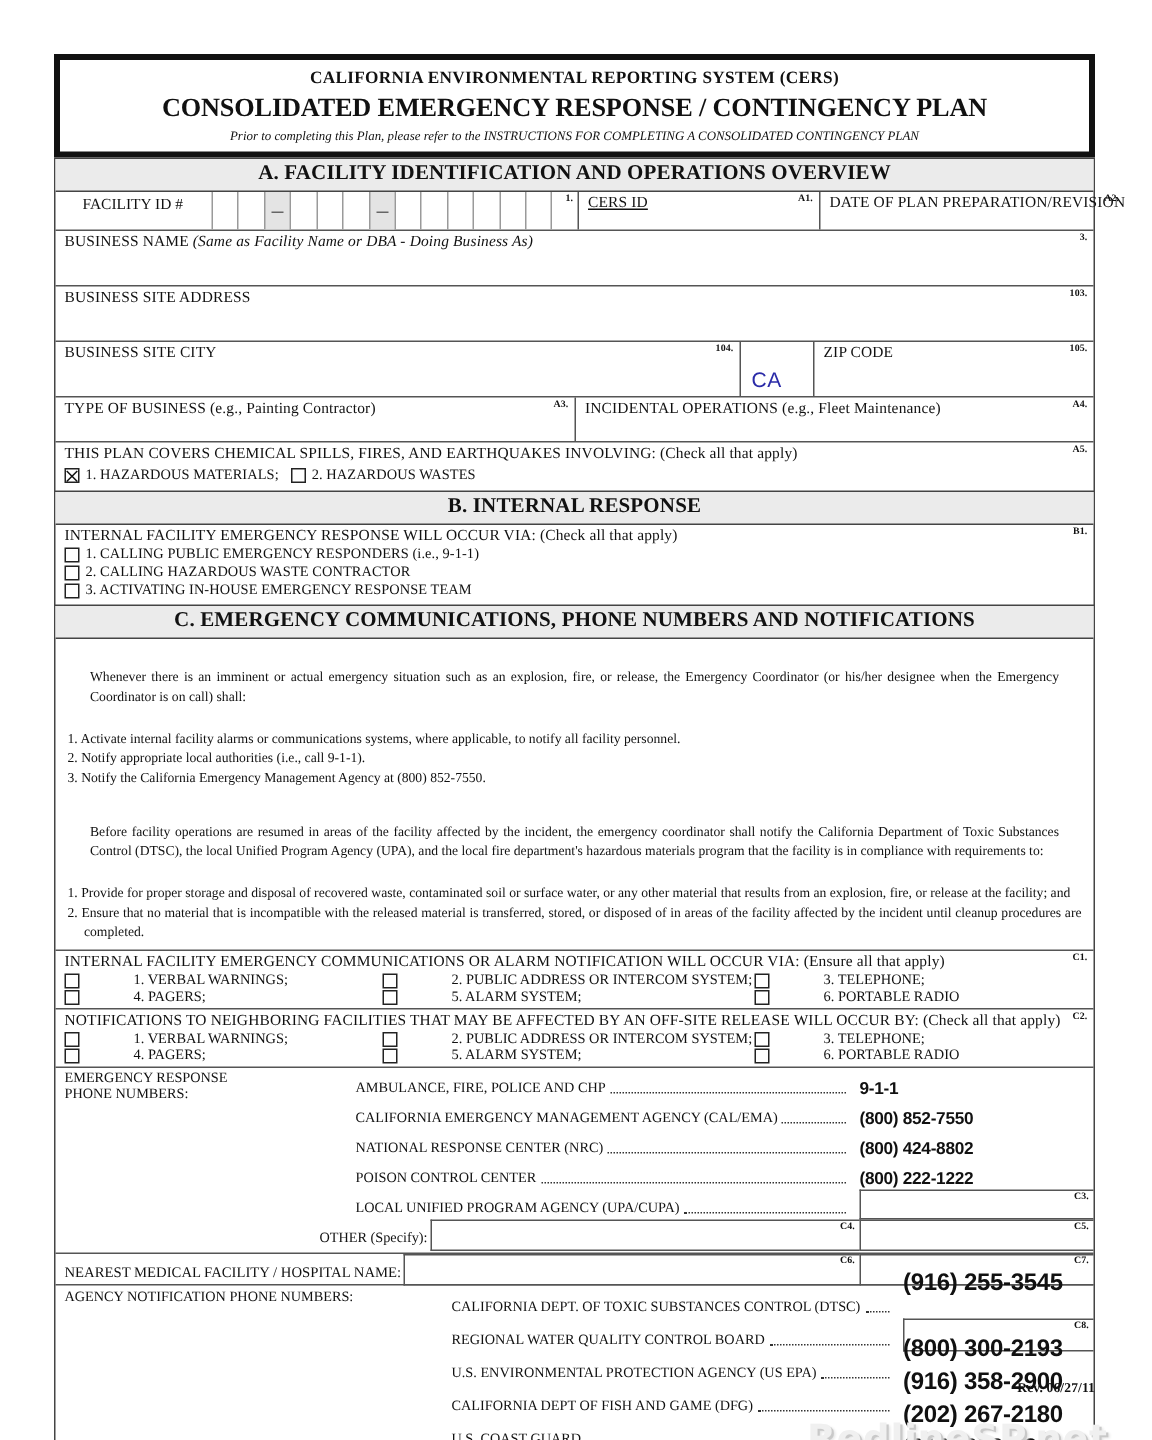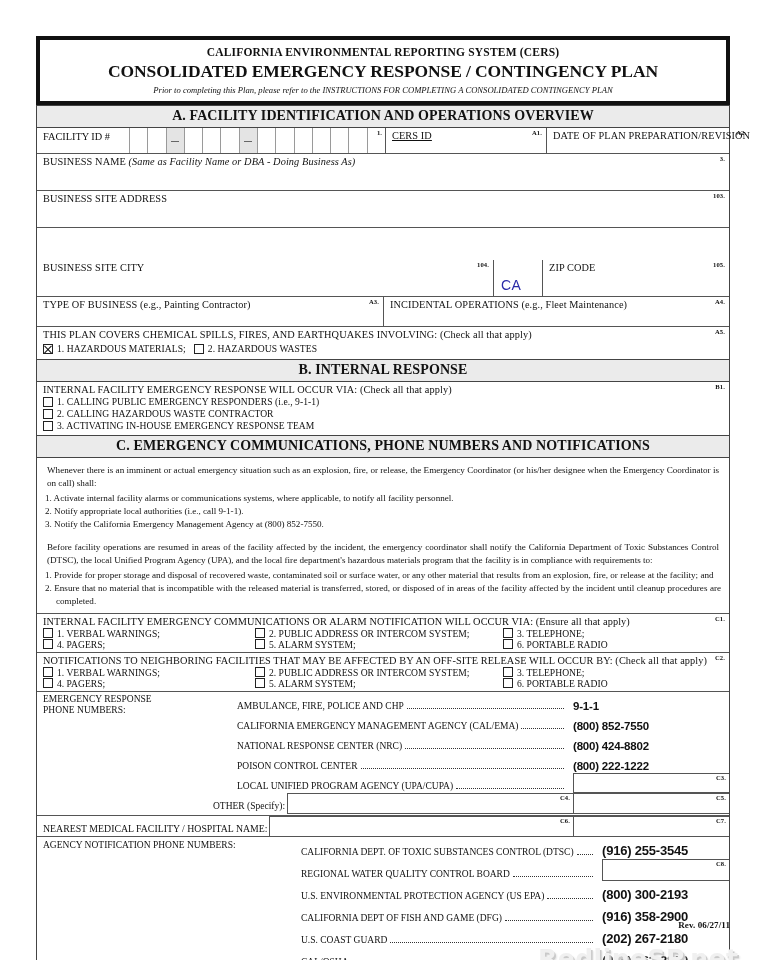--- a/index.html
+++ b/index.html
@@ -100,20 +100,21 @@
     display: flex;
     align-items: stretch;
     border-right: 1.2px solid #555;
     position: relative;
   }
   .fid-label {
     font-size: 10.3px;
     padding: 3px 0 0 6px;
     white-space: nowrap;
     flex: 0 0 86px;
+    margin-left: 12px;
   }
   .fid-boxes { display: flex; flex: 1; }
   .fid-cell {
     flex: 1;
     border-left: 1px solid #9a9a9a;
     position: relative;
   }
   .fid-cell.dash { background: #e4e4e4; }
   .fid-cell.dash::after {
     content: "";
@@ -134,21 +135,21 @@
     flex: 0 0 160px;
     border-right: 1.2px solid #555;
     position: relative;
     text-decoration: underline;
   }
   .fid-right { flex: 1; position: relative; }
 
   
   .tall { height: 37px; }
 
-  .city-row { display: flex; height: 37px; margin-top: 32px; }
+  .city-row { display: flex; height: 37px; }
   .city-name { flex: 1; position: relative; border-right: 1.2px solid #555; }
   .city-state {
     flex: 0 0 48px;
     border-right: 1.2px solid #555;
     position: relative;
     text-align: right;
   }
   .ca-val {
     position: absolute;
     left: 7px;
@@ -193,34 +194,35 @@
   .cb.checked::before { transform: rotate(45deg); }
   .cb.checked::after  { transform: rotate(-45deg); }
 
   .cb-grid {
     display: flex;
     font-size: 9.6px;
     padding-left: 6px;
   }
   .cb-grid > div {
     display: flex;
-    align-items: flex-start;
+    align-items: flex-end;
+    gap: 32px;
   }
   .cbw1 { flex: 0 0 212px; }
   .cbw2 { flex: 0 0 248px; }
   .cbw3 { flex: 1; }
 
   
   .narr {
     font-size: 9.1px;
     line-height: 1.42;
     padding: 4px 8px 5px 8px;
     text-align: justify;
   }
-  .narr p { margin: 2px; }
+  .narr p { margin: 15px; }
   .narr .num { margin: 0; padding-left: 11px; text-indent: -11px; }
   .narr .gap { height: 8px; }
 
   
   .phone-sec { position: relative; }
   .pn-head {
     position: absolute;
     left: 6px;
     top: 2px;
     font-size: 9.5px;
@@ -319,23 +321,23 @@
   .ag-list { padding-left: 240px; }
   .ag-row {
     display: flex;
     align-items: flex-end;
     height: 22px;
     position: relative;
   }
   .ag-num {
     flex: 0 0 127px;
     font-family: "Liberation Sans", sans-serif;
-    font-size: 13px;
-    font-weight: bold;
-    padding-bottom: 1px;
+    font-size: 16px;
+    font-weight: bold;
+    padding-bottom: 14px;
     padding-left: 6px;
     letter-spacing: -.2px;
   }
   .ag-blank {
     flex: 0 0 127px;
     align-self: stretch;
     border: 1.2px solid #555;
     border-right: none;
     margin-left: 6px;
     position: relative;

